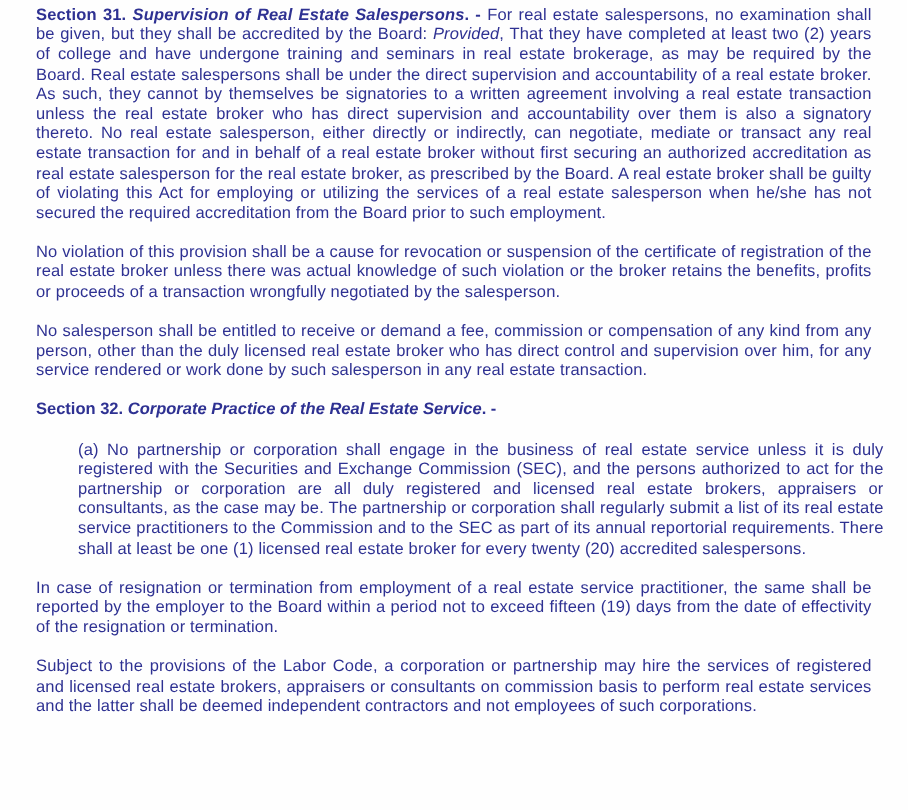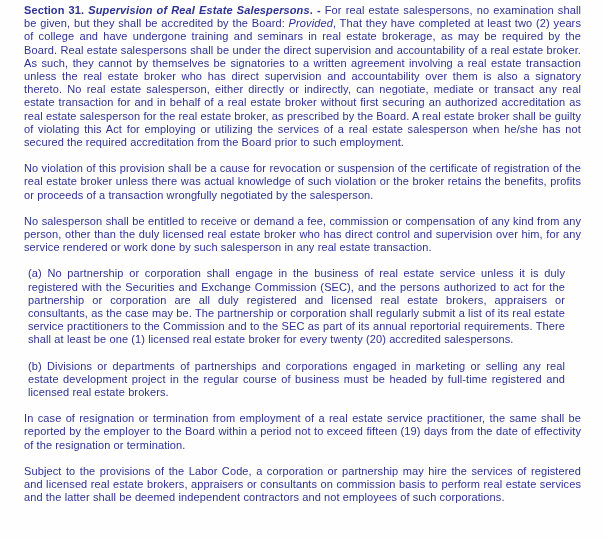--- a/index.html
+++ b/index.html
@@ -35,21 +35,21 @@
     line-height: 13.2px;
     text-align: justify;
     text-justify: inter-word;
     color: #2e3192;
     letter-spacing: 0.01em;
   }
   p.para:last-child {
     margin-bottom: 0;
   }
   p.indent {
-    margin-left: 4px;
+    margin-left: 28px;
     width: 537px;
   }
   p.heading {
     margin: 0 0 13px 0;
     font-size: 11px;
     line-height: 13.2px;
     text-align: left;
     color: #2e3192;
   }
   .b { font-weight: bold; }
@@ -63,24 +63,26 @@
   <div class="doc-body">
 
     <p class="para">
       <span class="b">Section 31.</span><span> </span><span class="bi">Supervision of Real Estate Salespersons</span><span class="b">. - </span><span>For real estate salespersons, no examination shall be given, but they shall be accredited by the Board: </span><span class="i">Provided</span><span>, That they have completed at least two (2) years of college and have undergone training and seminars in real estate brokerage, as may be required by the Board. Real estate salespersons shall be under the direct supervision and accountability of a real estate broker. As such, they cannot by themselves be signatories to a written agreement involving a real estate transaction unless the real estate broker who has direct supervision and accountability over them is also a signatory thereto. No real estate salesperson, either directly or indirectly, can negotiate, mediate or transact any real estate transaction for and in behalf of a real estate broker without first securing an authorized accreditation as real estate salesperson for the real estate broker, as prescribed by the Board. A real estate broker shall be guilty of violating this Act for employing or utilizing the services of a real estate salesperson when he/she has not secured the required accreditation from the Board prior to such employment.</span>
     </p>
 
     <p class="para">No violation of this provision shall be a cause for revocation or suspension of the certificate of registration of the real estate broker unless there was actual knowledge of such violation or the broker retains the benefits, profits or proceeds of a transaction wrongfully negotiated by the salesperson.</p>
 
     <p class="para">No salesperson shall be entitled to receive or demand a fee, commission or compensation of any kind from any person, other than the duly licensed real estate broker who has direct control and supervision over him, for any service rendered or work done by such salesperson in any real estate transaction.</p>
 
+    <p class="heading">
+      <span class="b">Section 32.</span><span> </span><span class="bi">Corporate Practice of the Real Estate Service</span><span class="b">. -</span>
+    </p>
 
     <p class="para indent">(a) No partnership or corporation shall engage in the business of real estate service unless it is duly registered with the Securities and Exchange Commission (SEC), and the persons authorized to act for the partnership or corporation are all duly registered and licensed real estate brokers, appraisers or consultants, as the case may be. The partnership or corporation shall regularly submit a list of its real estate service practitioners to the Commission and to the SEC as part of its annual reportorial requirements. There shall at least be one (1) licensed real estate broker for every twenty (20) accredited salespersons.</p>
 
-    <p class="para indent">(b) Divisions or departments of partnerships and corporations engaged in marketing or selling any real estate development project in the regular course of business must be headed by full-time registered and licensed real estate brokers.</p>
 
 
     <p class="para">In case of resignation or termination from employment of a real estate service practitioner, the same shall be reported by the employer to the Board within a period not to exceed fifteen (19) days from the date of effectivity of the resignation or termination.</p>
 
     <p class="para">Subject to the provisions of the Labor Code, a corporation or partnership may hire the services of registered and licensed real estate brokers, appraisers or consultants on commission basis to perform real estate services and the latter shall be deemed independent contractors and not employees of such corporations.</p>
 
   </div>
 </div>
 
 </body></html>

